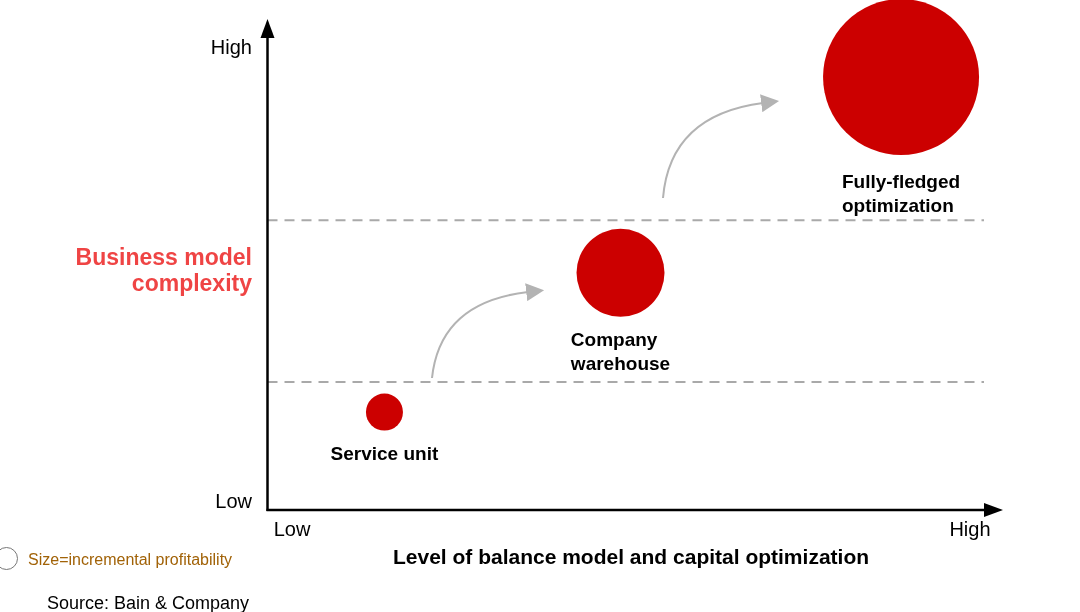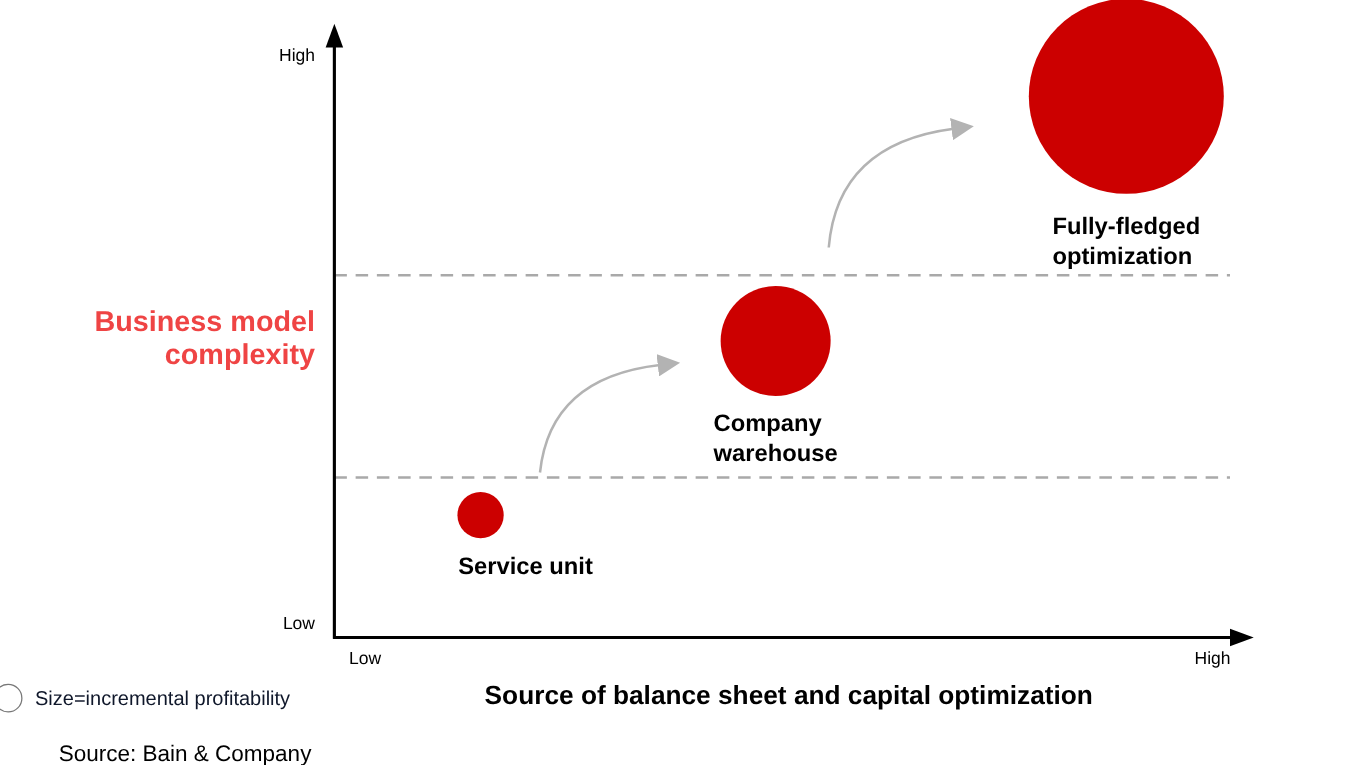--- a/index.html
+++ b/index.html
@@ -25,21 +25,21 @@
     right: 828px;
     top: 244px;
     width: 210px;
     text-align: right;
     font-weight: bold;
     font-size: 23px;
     line-height: 26px;
     color: #ef4444;
   }
   .tick {
-    font-size: 14px;
+    font-size: 20px;
     color: #000;
   }
   .tick-y-high { right: 828px; top: 36px; text-align: right; width: 80px; }
   .tick-y-low  { right: 828px; top: 490px; text-align: right; width: 80px; }
   .tick-x-low  { left: 270px; top: 518px; width: 44px; text-align: center; }
   .tick-x-high { left: 946px; top: 518px; width: 48px; text-align: center; }
   .x-axis-title {
     left: 331px;
     top: 545px;
     width: 600px;
@@ -65,21 +65,21 @@
     height: 23px;
     border: 1.5px solid #777777;
     border-radius: 50%;
     background: #ffffff;
     box-sizing: border-box;
   }
   .legend-text {
     left: 28px;
     top: 551px;
     font-size: 16px;
-    color: #0f172a;
+    color: #a16207;
   }
   .source-note {
     left: -1px;
     top: 593px;
     font-size: 18px;
     color: #000;
     padding-left: 48px;
   }
 </style>
 </head>
@@ -114,27 +114,27 @@
       </g>
   </svg>
 
   <div class="abs y-axis-title">Business model complexity</div>
 
   <div class="abs tick tick-y-high">High</div>
   <div class="abs tick tick-y-low">Low</div>
   <div class="abs tick tick-x-low">Low</div>
   <div class="abs tick tick-x-high">High</div>
 
-  <div class="abs x-axis-title">Source of balance sheet and capital optimization</div>
+  <div class="abs x-axis-title">Level of balance model and capital optimization</div>
 
   <span class="abs legend-circle"></span>
   <span class="abs legend-text">Size=incremental profitability</span>
 
   <div class="abs source-note">Source: Bain &amp; Company</div>
 
   <div id="bubble-labels">
-      <div class="bubble-label" style="left: 384.452px; top: 441.613px; margin-left: 36px;">Service unit</div>
+      <div class="bubble-label" style="left: 384.452px; top: 441.613px;">Service unit</div>
       <div class="bubble-label" style="left: 620.51px; top: 327.831px;">Company
 warehouse</div>
       <div class="bubble-label" style="left: 901.053px; top: 170.057px;">Fully-fledged
 optimization</div>
     </div>
 </div>
 
 </body></html>

